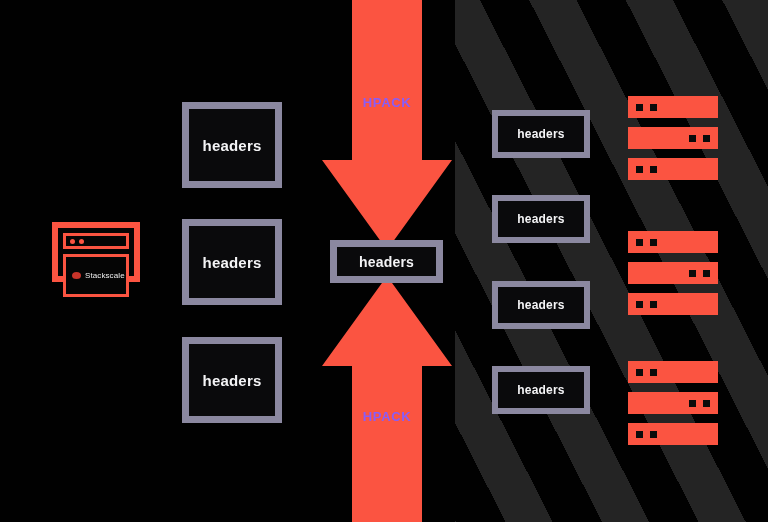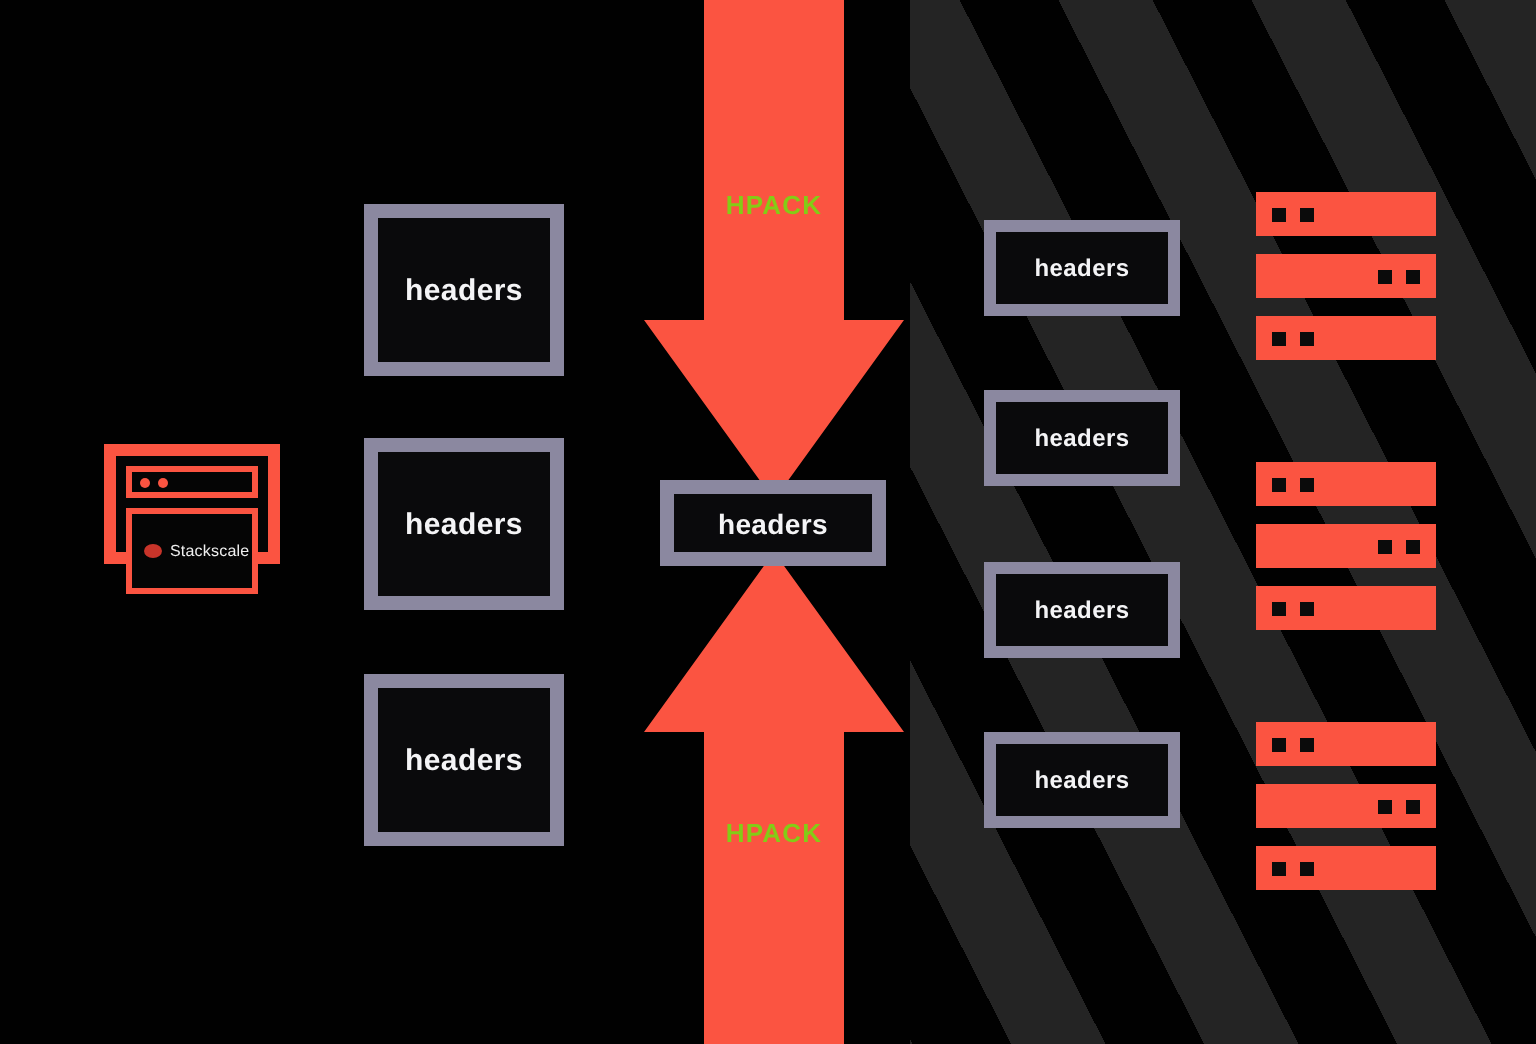--- a/index.html
+++ b/index.html
@@ -108,21 +108,21 @@
     white-space:nowrap;
   }
 
   
   .arrow{position:absolute;}
   .arrow svg{display:block;}
   .arrow .hpack{
     position:absolute;
     left:0; right:0;
     text-align:center;
-    color:#84cc16;
+    color:#8b5cf6;
     font-size:13px;
     font-weight:bold;
     letter-spacing:.6px;
   }
   #arrow-down{ left:322px; top:-6px; width:130px; height:256px; }
   #arrow-down .hpack{ top:101px; }
   #arrow-up{ left:322px; top:276px; width:130px; height:252px; }
   #arrow-up .hpack{ top:133px; }
 
   

